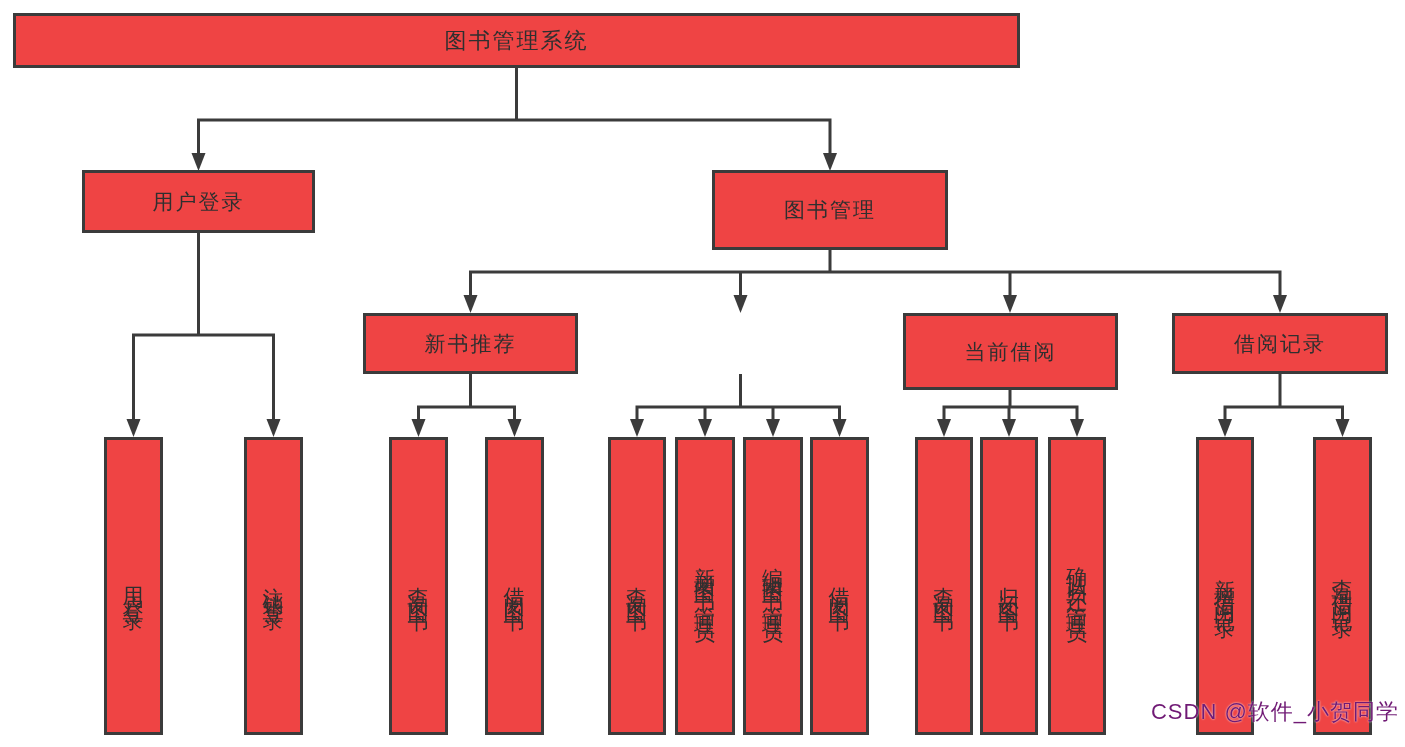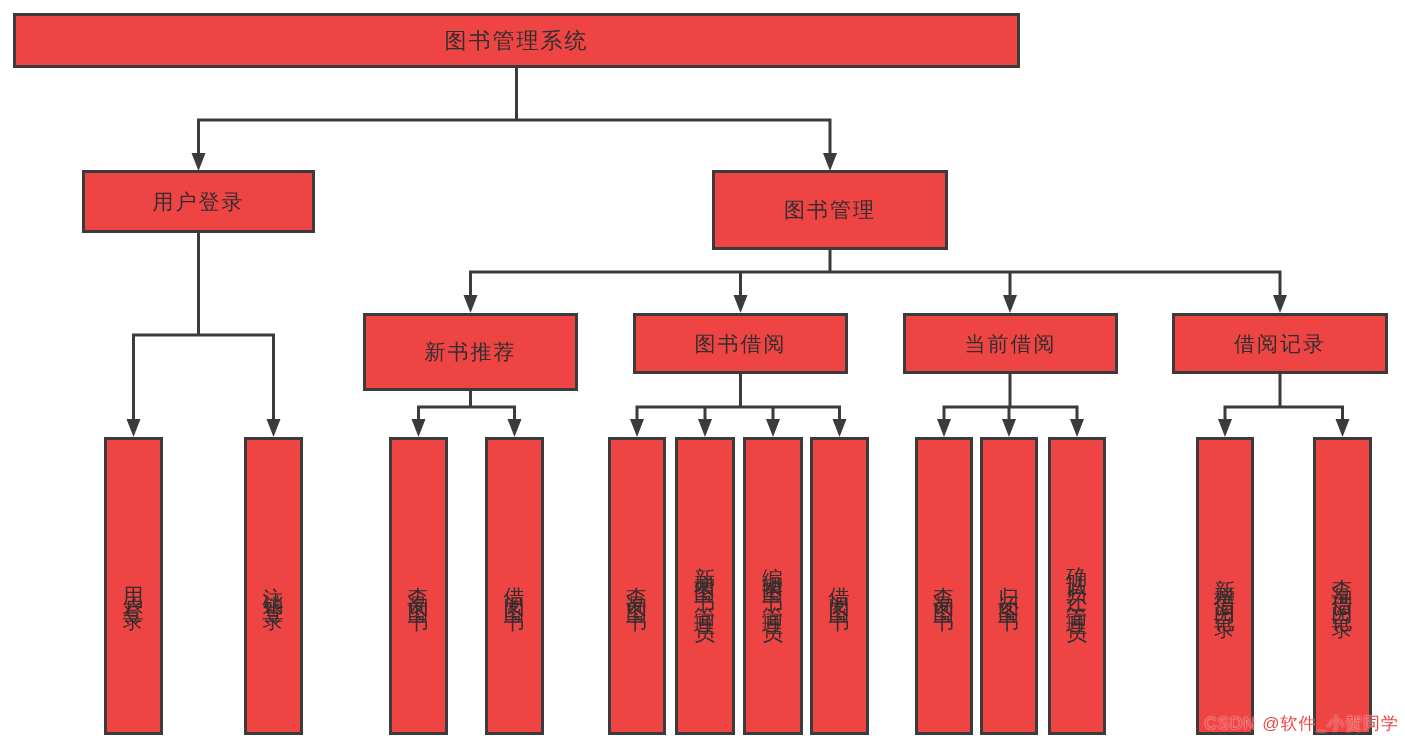--- a/index.html
+++ b/index.html
@@ -31,23 +31,23 @@
   }
   .vbox {
     writing-mode: vertical-rl;
     text-orientation: mixed;
     letter-spacing: 8px;
     line-height: 1;
   }
   .watermark {
     position: absolute;
     right: 6px;
-    bottom: 12px;
-    font-size: 17px;
-    color: #ef4444;
+    bottom: 20px;
+    font-size: 22px;
+    color: #701a75;
     letter-spacing: 1px;
     text-shadow: 0 0 2px #ffffff;
     pointer-events: none;
   }
 </style>
 </head>
 <body>
 
 <div class="canvas">
 
@@ -99,23 +99,22 @@
       <polygon fill="#3b3b3b" stroke="none" points="1218,419 1232,419 1225,437"></polygon>
       <polygon fill="#3b3b3b" stroke="none" points="1335.5,419 1349.5,419 1342.5,437"></polygon>
     </g>
   </svg>
 
   <div class="box" style="left:13px;top:13px;width:1007px;height:55px;font-size:22px">图书管理系统</div>
 
   <div class="box" style="left:82px;top:170px;width:233px;height:63px">用户登录</div>
   <div class="box" style="left:712px;top:170px;width:236px;height:80px">图书管理</div>
 
-  <div class="box" style="left:363px;top:313px;width:215px;height:78px">新书推荐</div>
-  <div class="box" style="left:633px;top:313px;width:215px;height:61px">图书借阅</div>
-  <div class="box" style="left:903px;top:313px;width:215px;height:61px">当前借阅</div>
+  <div class="box" style="left:363px;top:313px;width:215px;height:61px">新书推荐</div>
+  <div class="box" style="left:903px;top:313px;width:215px;height:77px">当前借阅</div>
   <div class="box" style="left:1172px;top:313px;width:216px;height:61px">借阅记录</div>
 
   <div class="box vbox" style="left:104px;top:437px;width:59px;height:298px">用户登录</div>
   <div class="box vbox" style="left:244px;top:437px;width:59px;height:298px">注销登录</div>
 
   <div class="box vbox" style="left:389px;top:437px;width:59px;height:298px">查询图书</div>
   <div class="box vbox" style="left:485px;top:437px;width:59px;height:298px">借阅图书</div>
 
   <div class="box vbox" style="left:608px;top:437px;width:58px;height:298px">查询图书</div>
   <div class="box vbox" style="left:675px;top:437px;width:60px;height:298px">新增图书（管理员）</div>

